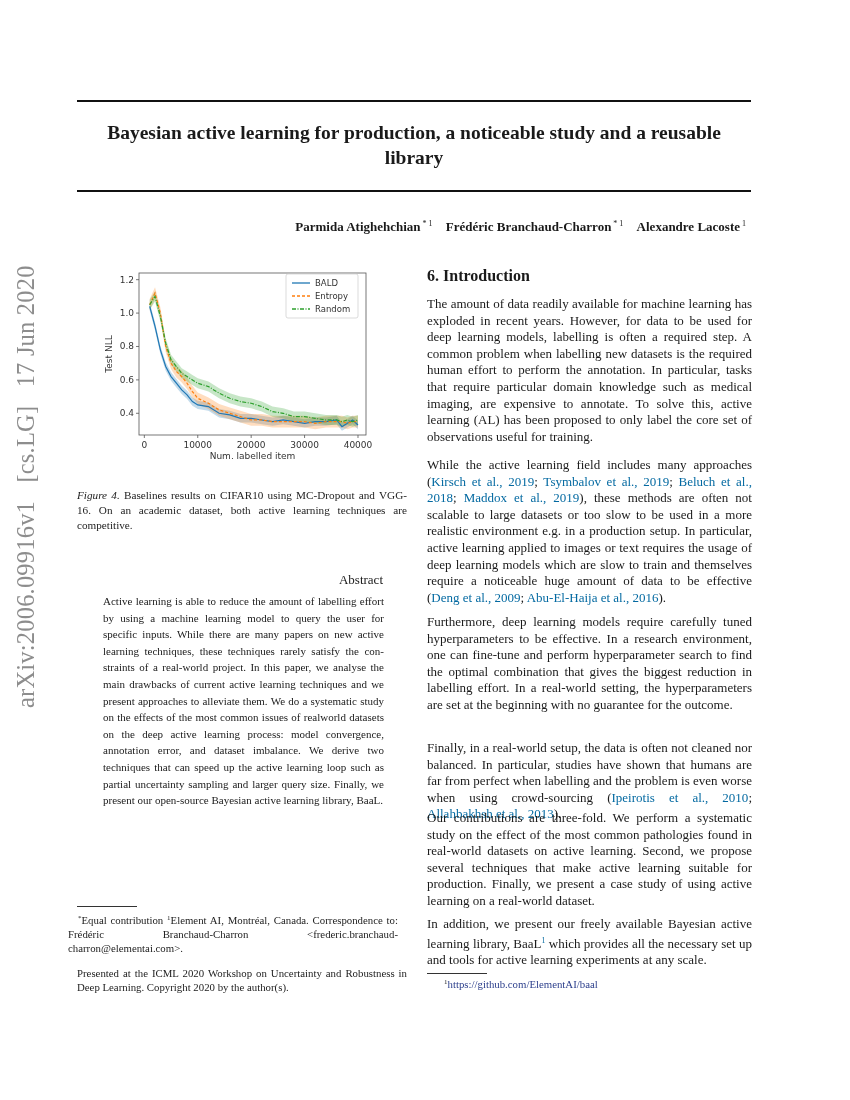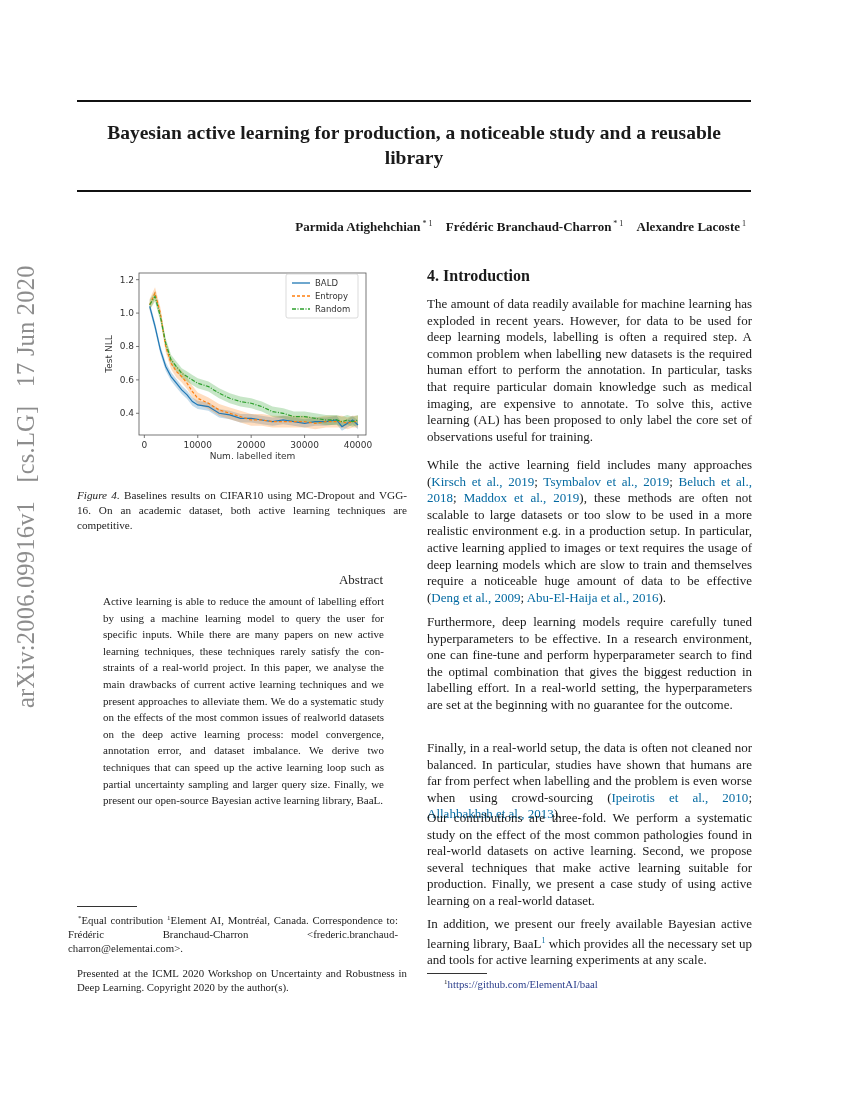--- a/index.html
+++ b/index.html
@@ -137,21 +137,21 @@
 
 <div class="abs caption"><i>Figure 4.</i><span> Baselines results on CIFAR10 using MC-Dropout and VGG-16. On an academic dataset, both active learning techniques are competitive.</span></div>
 
 <div id="abstract-heading" class="abs">Abstract</div>
 <div id="abstract-body" class="abs">Active learning is able to reduce the amount of la­belling effort by using a machine learning model to query the user for specific inputs. While there are many papers on new active learning tech­niques, these techniques rarely satisfy the con­straints of a real-world project. In this paper, we analyse the main drawbacks of current active learning techniques and we present approaches to alleviate them. We do a systematic study on the effects of the most common issues of real­world datasets on the deep active learning process: model convergence, annotation error, and dataset imbalance. We derive two techniques that can speed up the active learning loop such as partial uncertainty sampling and larger query size. Fi­nally, we present our open-source Bayesian active learning library, BaaL.</div>
 
 <div class="fn-rule" style="left:77px; top:906px;"></div>
 <div id="footnote" class="abs"><span class="indent"></span><sup>*</sup><span>Equal contribution </span> <sup>1</sup><span>Element AI, Montréal, Canada. Corre­spondence to: Frédéric Branchaud-Charron &lt;frederic.branchaud-charron@elementai.com&gt;.</span></div>
 <div id="presented" class="abs">Presented at the ICML 2020 Workshop on Uncertainty and Ro­bustness in Deep Learning. Copyright 2020 by the author(s).</div>
 
-<div id="intro-heading" class="abs">4. Introduction</div>
+<div id="intro-heading" class="abs">6. Introduction</div>
 
 <div class="para" style="top:296px;">The amount of data readily available for machine learning has exploded in recent years. However, for data to be used for deep learning models, labelling is often a required step. A common problem when labelling new datasets is the re­quired human effort to perform the annotation. In particular, tasks that require particular domain knowledge such as med­ical imaging, are expensive to annotate. To solve this, active learning (AL) has been proposed to only label the core set of observations useful for training.</div>
 
 <div class="para" style="top:457px;"><span>While the active learning field includes many approaches (</span><span class="cite">Kirsch et al., 2019</span>; <span class="cite">Tsymbalov et al., 2019</span>; <span class="cite">Beluch et al., 2018</span>; <span class="cite">Maddox et al., 2019</span><span>), these methods are often not scalable to large datasets or too slow to be used in a more realistic environment e.g. in a production setup. In partic­ular, active learning applied to images or text requires the usage of deep learning models which are slow to train and themselves require a noticeable huge amount of data to be effective (</span><span class="cite">Deng et al., 2009</span>; <span class="cite">Abu-El-Haija et al., 2016</span><span>).</span></div>
 
 <div class="para" style="top:614px;">Furthermore, deep learning models require carefully tuned hyperparameters to be effective. In a research environment, one can fine-tune and perform hyperparameter search to find the optimal combination that gives the biggest reduction in labelling effort. In a real-world setting, the hyperparameters are set at the beginning with no guarantee for the outcome.</div>
 
 <div class="para" style="top:740px;"><span>Finally, in a real-world setup, the data is often not cleaned nor balanced. In particular, studies have shown that humans are far from perfect when labelling and the problem is even worse when using crowd-sourcing (</span><span class="cite">Ipeirotis et al., 2010</span>; <span class="cite">Allahbakhsh et al., 2013</span><span>).</span></div>
 
 <div class="para" style="top:810px;">Our contributions are three-fold. We perform a systematic study on the effect of the most common pathologies found in real-world datasets on active learning. Second, we propose several techniques that make active learning suitable for production. Finally, we present a case study of using active learning on a real-world dataset.</div>

